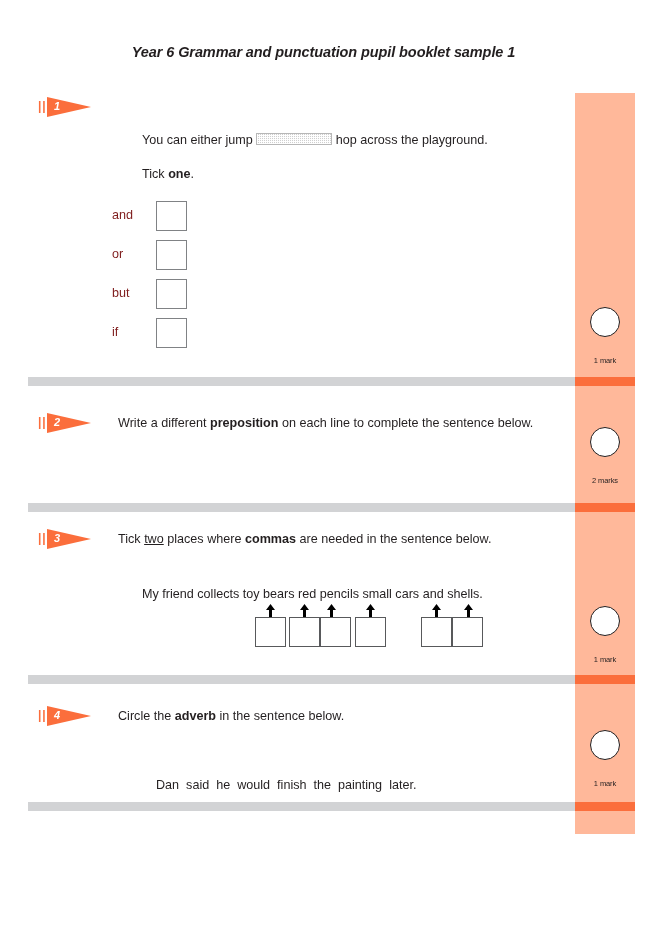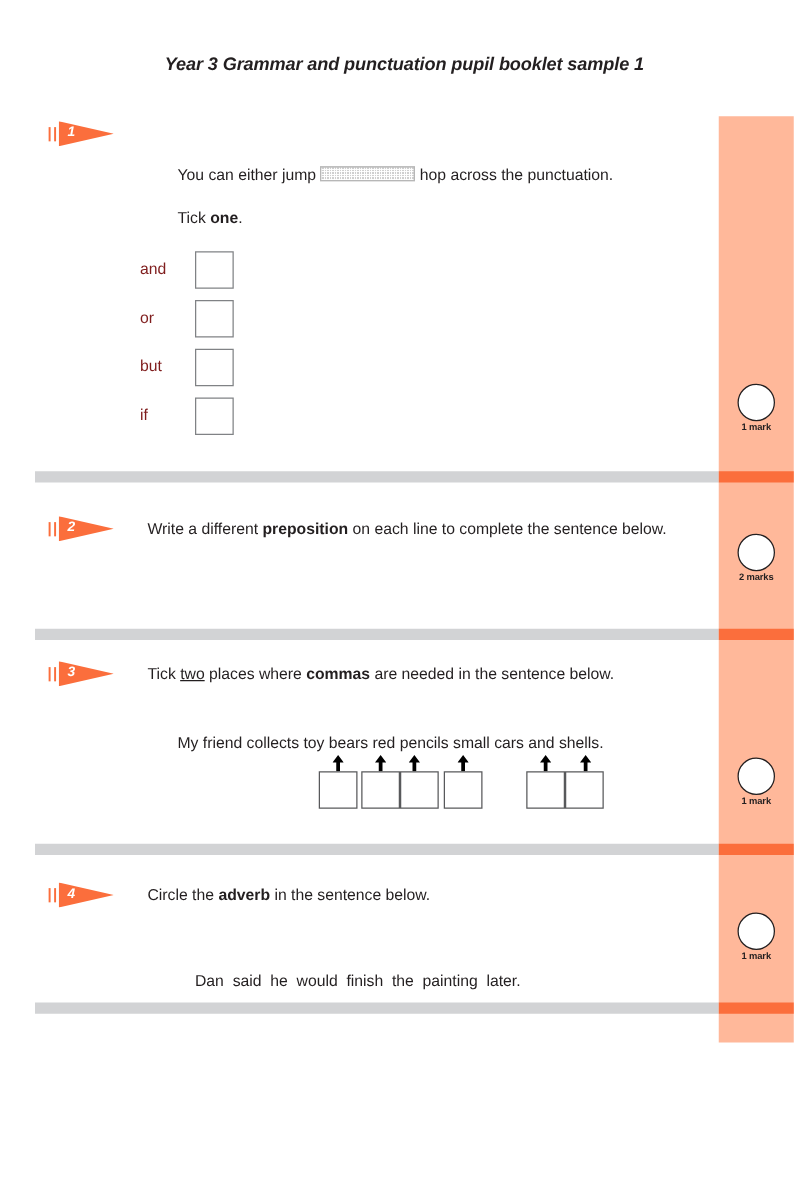--- a/index.html
+++ b/index.html
@@ -189,49 +189,49 @@
   .mark-circle {
     width: 30px;
     height: 30px;
     margin: 0 auto;
     border: 1.4px solid #231f20;
     border-radius: 50%;
     background: #ffffff;
     box-sizing: border-box;
   }
   .mark-label {
-    margin-top: 0;
+    margin-top: 19px;
     font-size: 7.5px;
-    font-weight: bold;
+    font-weight: normal;
     color: #231f20;
     letter-spacing: -0.1px;
   }
 </style>
 </head>
 <body>
 
 <div class="page">
 
-  <div class="doc-title">Year 3 Grammar and punctuation pupil booklet sample 1</div>
+  <div class="doc-title">Year 6 Grammar and punctuation pupil booklet sample 1</div>
 
   <div class="mark-band"></div>
 
   <div class="qnum" style="left:38px; top:96px;">
     <div class="bars">||</div>
     <div class="pennant">
       <svg width="44" height="20" viewBox="0 0 44 20">
           <polygon points="0,0 44,10 0,20" fill="#fb6e3c"></polygon>
         </svg>
     </div>
     <div class="digit">1</div>
   </div>
 
 
   <div class="sentence" style="left:142px; top:132px;">
-    <span>You can either jump </span><span class="redaction"></span><span> hop across the punctuation.</span>
+    <span>You can either jump </span><span class="redaction"></span><span> hop across the playground.</span>
   </div>
 
   <div class="sentence" style="left:142px; top:166px;">
     <span>Tick </span><b>one</b><span>.</span>
   </div>
 
   <div class="option-row" style="left:112px; top:201px; width:120px;">
     <div class="option-label">and</div>
     <div class="tickbox"></div>
   </div>

